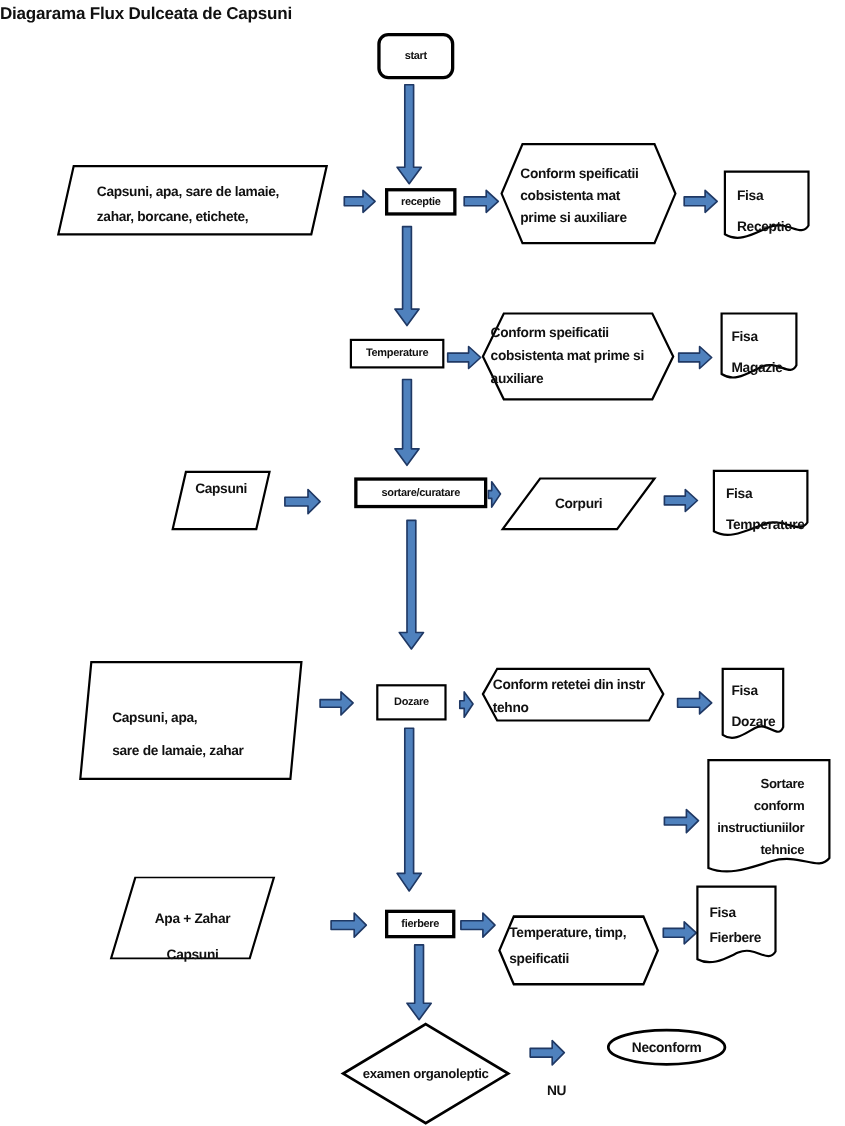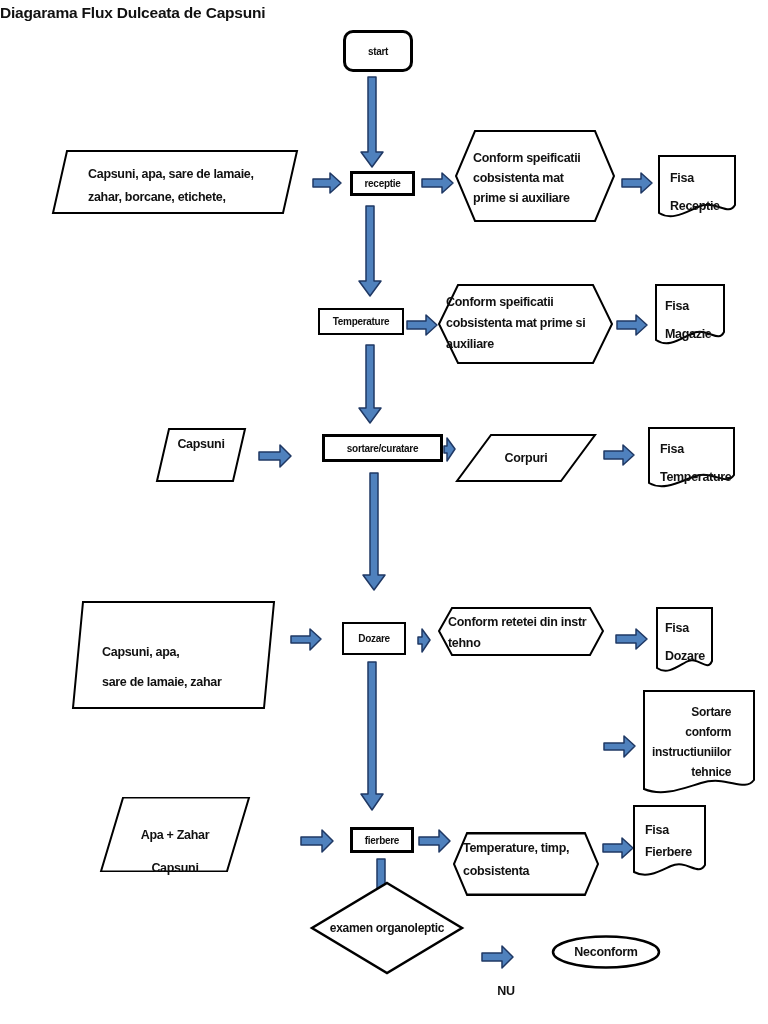--- a/index.html
+++ b/index.html
@@ -295,21 +295,21 @@
         <path d="M1,8 L21,8 L21,1 L32,12 L21,23 L21,16 L1,16 Z"></path>
       </svg>
   </div>
 
   <div class="node" style="left:453px;top:818px;width:146px;height:64px;margin-top:14px;">
     <svg viewBox="0 0 146 52" preserveAspectRatio="none">
         <polygon class="shape" points="14,1 132,1 145,26 132,51 14,51 1,26"></polygon>
       </svg>
     <div class="txt" style="left:10px;top:5px;line-height:23px;">
       <div>Temperature, timp,</div>
-      <div>cobsistenta</div>
+      <div>speificatii</div>
     </div>
   </div>
 
   <div class="node arrow" style="left:602px;top:837px;width:32px;height:22px;">
     <svg viewBox="0 0 32 22">
         <path d="M1,7 L20,7 L20,1 L31,11 L20,21 L20,15 L1,15 Z"></path>
       </svg>
   </div>
 
   <div class="node" style="left:633px;top:805px;width:73px;height:76px;">
@@ -321,21 +321,21 @@
       <div>Fierbere</div>
     </div>
   </div>
 
   <div class="node arrow" style="left:368px;top:858px;width:26px;height:70px;">
     <svg viewBox="0 0 26 70">
         <path d="M9,1 L17,1 L17,54 L24,54 L13,69 L2,54 L9,54 Z"></path>
       </svg>
   </div>
 
-  <div class="node" style="left:311px;top:882px;width:152px;height:92px;">
+  <div class="node" style="left:311px;top:930px;width:152px;height:92px;">
     <svg viewBox="0 0 152 92" preserveAspectRatio="none">
         <polygon class="shape b25" points="76,1 151,46 76,91 1,46"></polygon>
       </svg>
     <div class="txt center" style="font-size:12px;">examen organoleptic</div>
   </div>
 
   <div class="node arrow" style="left:481px;top:945px;width:33px;height:24px;">
     <svg viewBox="0 0 33 24">
         <path d="M1,8 L21,8 L21,1 L32,12 L21,23 L21,16 L1,16 Z"></path>
       </svg>

